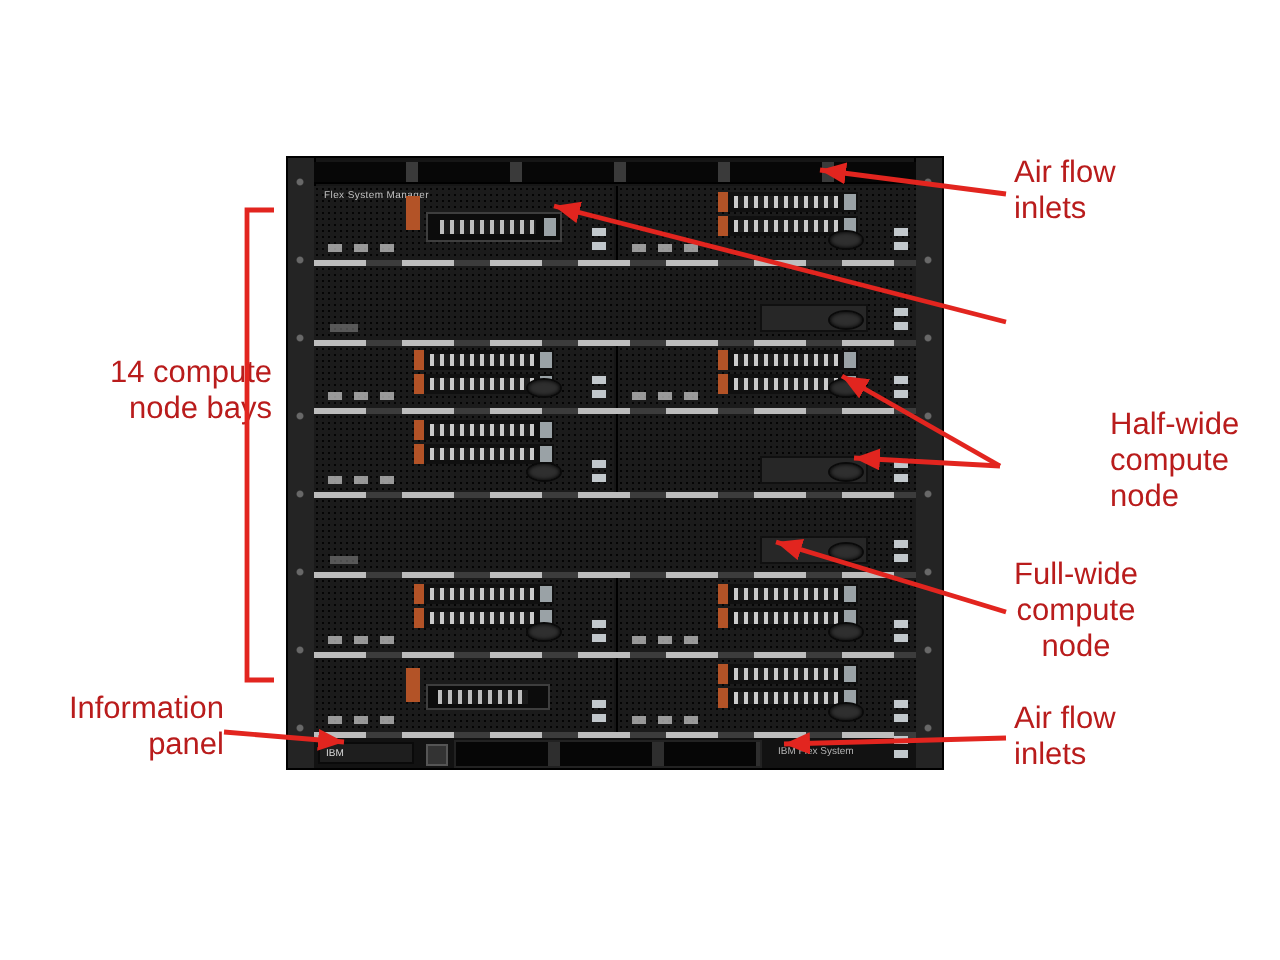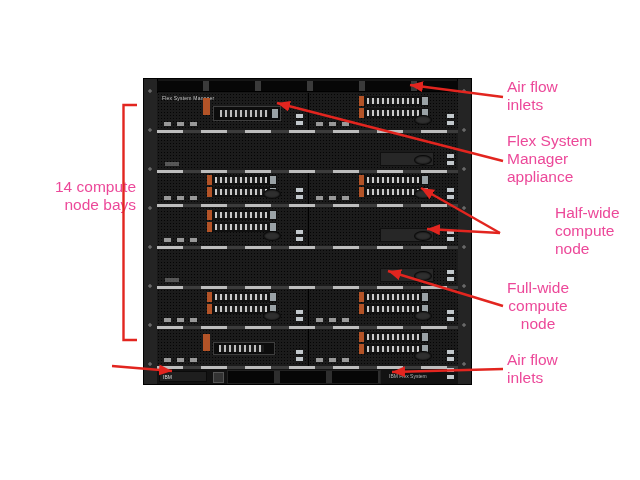--- a/index.html
+++ b/index.html
@@ -1,20 +1,20 @@
 <!DOCTYPE html>
 <html><head>
 <meta charset="utf-8">
 <style>
   html,body{margin:0;padding:0;background:#fff;}
   .canvas{position:relative;width:640px;height:480px;background:#fff;overflow:hidden;
           font-family:"Liberation Sans",sans-serif;}
 
   
-  .lab{position:absolute;font-size:15.5px;line-height:18px;color:#ec4899;
+  .lab{position:absolute;font-size:15.5px;line-height:18px;color:#b91c1c;
        white-space:pre-line;z-index:3;}
   .lab.rcol{left:507px;text-align:left;}
   #lab-airtop{top:78px;}
   #lab-fsm{top:132px;}
   #lab-half{top:204px;margin-left:48px;}
   #lab-full{top:279px;text-align:center;}
   #lab-airbot{top:351px;}
   #lab-bays{left:18px;width:118px;text-align:right;top:178px;}
   #lab-info{left:0;width:112px;text-align:right;top:346px;}
 
@@ -105,25 +105,24 @@
     <line x1="503" y1="161" x2="277" y2="103" stroke="#e2251f" stroke-width="2.4" marker-end="url(#ah)"></line>
     <line x1="500" y1="233" x2="421" y2="188" stroke="#e2251f" stroke-width="2.4" marker-end="url(#ah)"></line>
     <line x1="500" y1="233" x2="427" y2="229" stroke="#e2251f" stroke-width="2.4" marker-end="url(#ah)"></line>
     <line x1="503" y1="306" x2="388" y2="271" stroke="#e2251f" stroke-width="2.4" marker-end="url(#ah)"></line>
     <line x1="503" y1="369" x2="392" y2="372" stroke="#e2251f" stroke-width="2.4" marker-end="url(#ah)"></line>
     <line x1="112" y1="366" x2="172" y2="371" stroke="#e2251f" stroke-width="2.4" marker-end="url(#ah)"></line>
   </svg>
 
   <div class="lab" id="lab-bays">14 compute
 node bays</div>
+  <div class="lab" id="lab-info">Information
+panel</div>
   <div class="lab rcol" id="lab-airtop">Air flow
 inlets</div>
-  <div class="lab rcol" id="lab-fsm">Flex System
-Manager
-appliance</div>
   <div class="lab rcol" id="lab-half">Half-wide
 compute
 node</div>
   <div class="lab rcol" id="lab-full">Full-wide
 compute
 node</div>
   <div class="lab rcol" id="lab-airbot">Air flow
 inlets</div>
 
   <div class="chassis">

